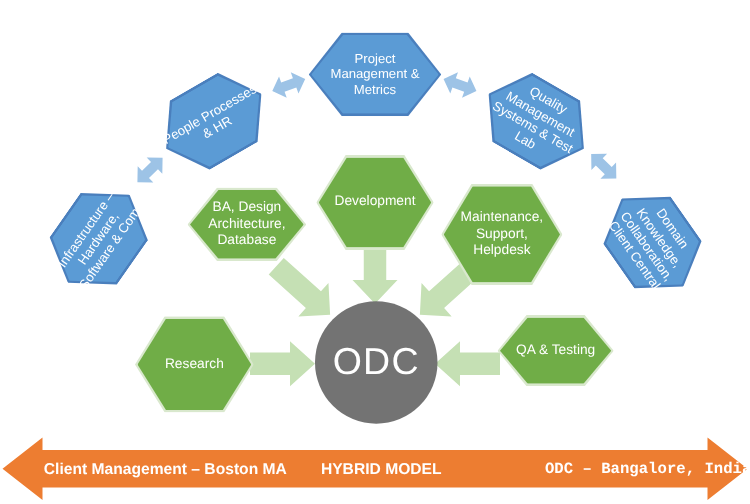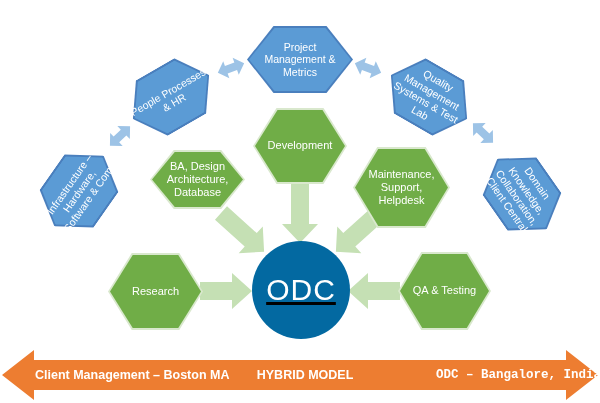--- a/index.html
+++ b/index.html
@@ -23,21 +23,21 @@
     width:100%;
   }
   .hex-blue .shape{background:#4a7fbd;}
   .hex-blue .inner{background:#5b9bd5;}
   .hex-blue .label{font-size:10.5px;line-height:1.17;}
   .hex-green .shape{background:#d9e8cd;}
   .hex-green .inner{background:#70ad47;}
   .hex-green .label{font-size:11px;line-height:1.2;}
   .odc-circle{
     position:absolute;left:252px;top:241px;width:98px;height:98px;border-radius:50%;
-    background:#0369a1;display:flex;align-items:center;justify-content:center;text-decoration:underline;
+    background:#737373;display:flex;align-items:center;justify-content:center;
   }
   .odc-circle .label{color:#ffffff;font-size:30px;letter-spacing:1px;}
   .banner-text{
     position:absolute;color:#ffffff;font-weight:bold;font-size:12.5px;
     text-align:center;top:368px;white-space:nowrap;
   }
 </style>
 </head>
 <body>
 
@@ -105,41 +105,41 @@
   </div>
 
   <div class="hex hex-green" style="left:150px;top:150px;width:95px;height:59px;">
     <div class="shape"></div>
     <div class="inner"></div>
     <div class="label">BA, Design
 Architecture,
 Database</div>
   </div>
 
-  <div class="hex hex-green" style="left:253px;top:108px;width:94px;height:76px;">
+  <div class="hex hex-green" style="left:253px;top:124px;width:94px;height:76px;">
     <div class="shape"></div>
     <div class="inner"></div>
     <div class="label">Development</div>
   </div>
 
   <div class="hex hex-green" style="left:108px;top:253px;width:95px;height:77px;">
     <div class="shape"></div>
     <div class="inner"></div>
     <div class="label">Research</div>
   </div>
 
   <div class="hex hex-green" style="left:353px;top:147px;width:97px;height:81px;">
     <div class="shape"></div>
     <div class="inner"></div>
     <div class="label">Maintenance,
 Support,
 Helpdesk</div>
   </div>
 
-  <div class="hex hex-green" style="left:398px;top:252px;width:93px;height:78px;">
+  <div class="hex hex-green" style="left:398px;top:252px;width:93px;height:57px;">
     <div class="shape"></div>
     <div class="inner"></div>
     <div class="label">QA &amp; Testing</div>
   </div>
 
   <div class="odc-circle">
     <span class="label">ODC</span>
   </div>
 
   <div class="banner-text" style="left:35px;width:190px;">Client Management – Boston MA</div>

